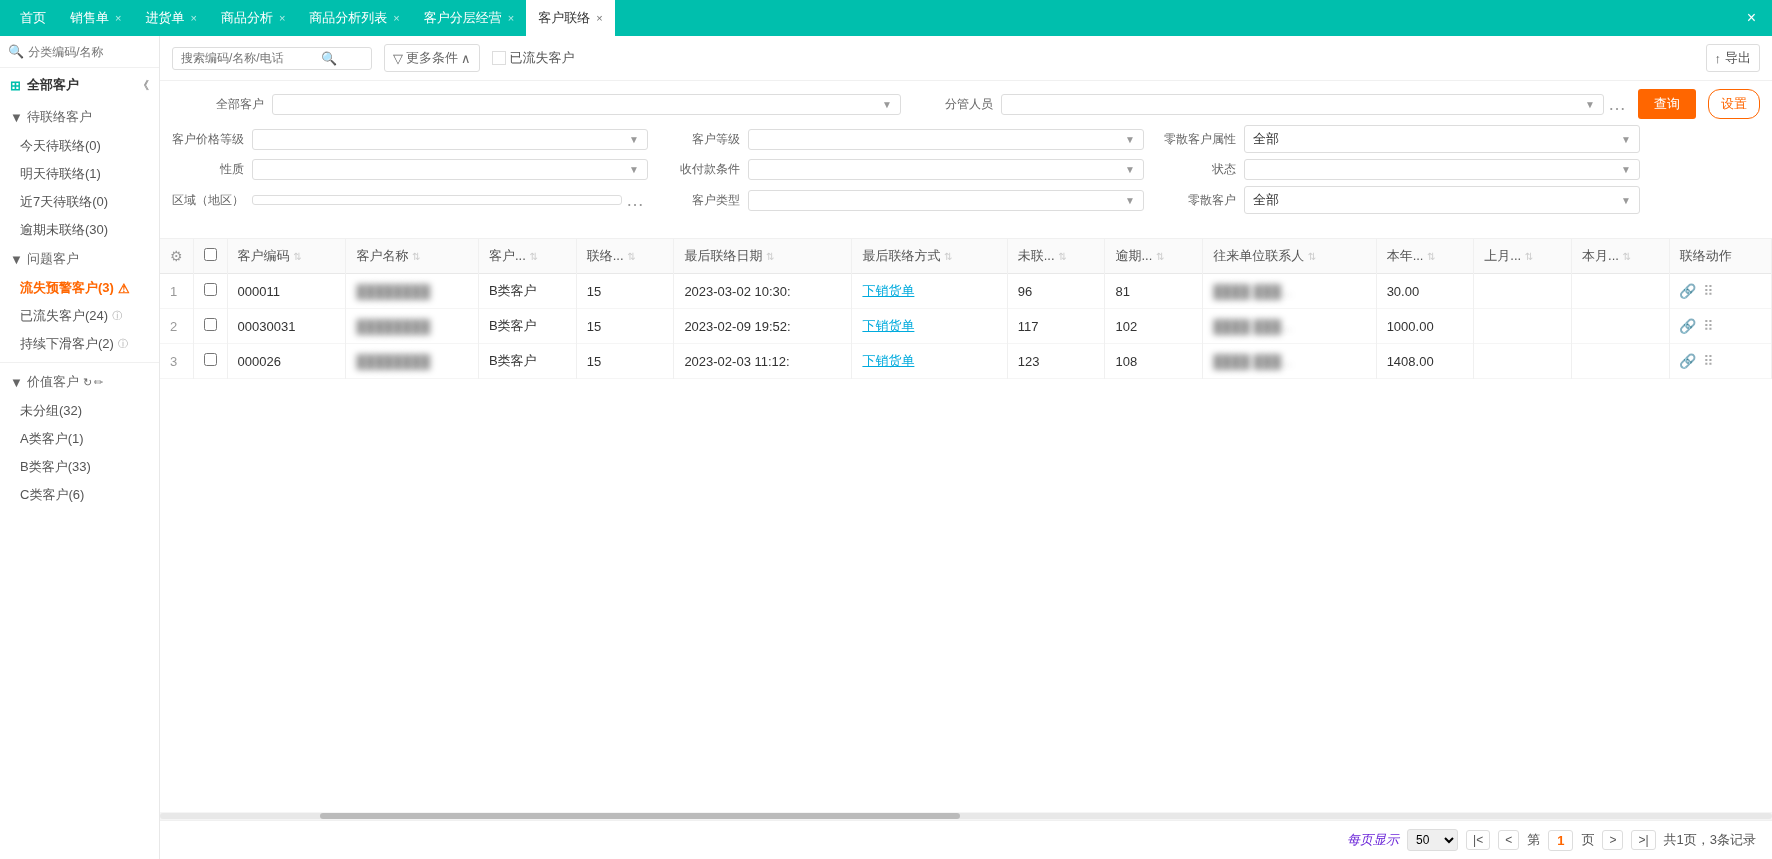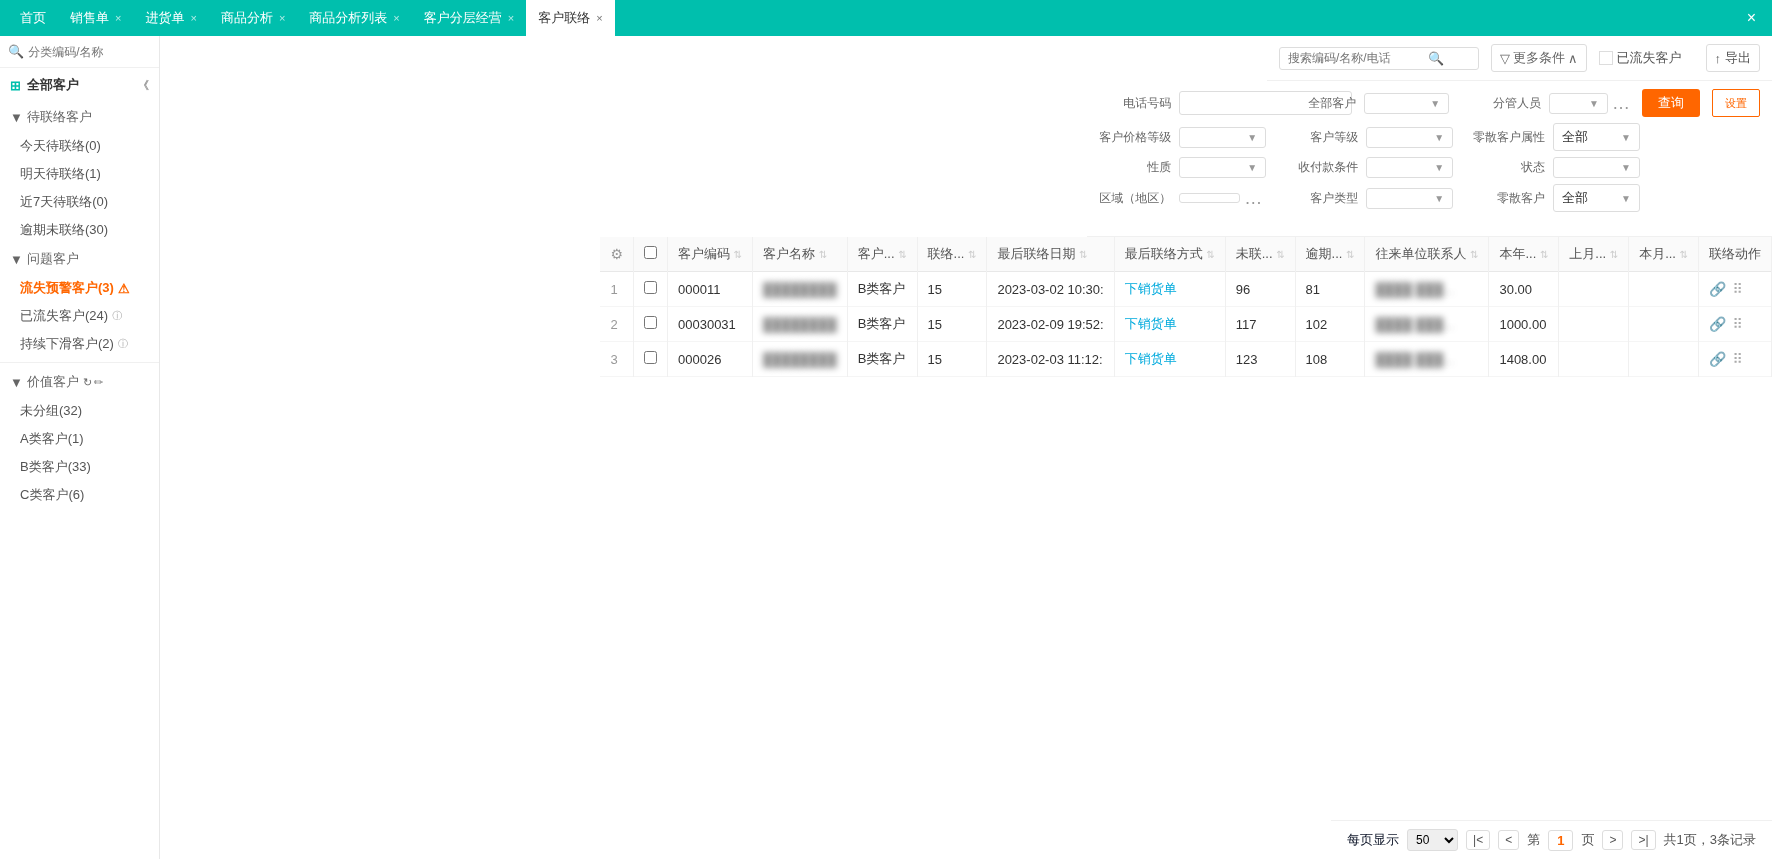--- a/index.html
+++ b/index.html
@@ -108,21 +108,20 @@
       margin: 4px 0;
     }
 
     
     .content-area {
       flex: 1;
       display: flex;
       flex-direction: column;
       overflow: hidden;
       background: #fff;
-      align-items: flex-end;
     }
 
     
     .filter-bar {
       display: flex;
       align-items: center;
       padding: 8px 12px;
       border-bottom: 1px solid #f0f0f0;
       gap: 12px;
     }
@@ -235,23 +234,23 @@
       border: none;
       border-radius: 3px;
       padding: 5px 16px;
       font-size: 13px;
       cursor: pointer;
     }
     .btn-setting {
       background: #fff;
       color: #ff6600;
       border: 1px solid #ff6600;
-      border-radius: 2px;
+      border-radius: 12px;
       padding: 5px 12px;
-      font-size: 11px;
+      font-size: 13px;
       cursor: pointer;
     }
 
     
     .table-area {
       flex: 1;
       overflow: auto;
       position: relative;
     }
     table {
@@ -275,40 +274,40 @@
     table thead th .sort-icon { color: #ccc; font-size: 10px; }
     table tbody tr {
       border-bottom: 1px solid #f5f5f5;
     }
     table tbody td {
       padding: 8px 10px;
       color: #333;
       white-space: nowrap;
       border-right: 1px solid #f0f0f0;
     }
-    table tbody td.link { color: #00aadd; cursor: pointer; }
+    table tbody td.link { color: #00aadd; text-decoration: underline; cursor: pointer; }
     .row-number { color: #999; }
     .action-icons { display: flex; gap: 6px; }
     .action-icon { color: #aaa; cursor: pointer; font-size: 14px; }
     .checkbox-col { width: 30px; }
     .settings-col { width: 32px; text-align: center; }
     .settings-btn { cursor: pointer; color: #999; font-size: 14px; }
 
     
     .pagination {
       display: flex;
       align-items: center;
       justify-content: flex-end;
       padding: 8px 16px;
       border-top: 1px solid #f0f0f0;
       gap: 8px;
       color: #555;
       font-size: 12px;
     }
-    .pagination .page-size-label { color: #0f172a; }
+    .pagination .page-size-label { color: #6d28d9; font-style: italic; }
     .pagination select {
       border: 1px solid #ddd;
       border-radius: 3px;
       padding: 2px 4px;
       font-size: 12px;
     }
     .pagination .page-btn {
       border: 1px solid #ddd;
       background: #fff;
       color: #555;
@@ -498,24 +497,20 @@
       <div class="spacer"></div>
       <div class="export-btn">
         <span>↑</span>
         <span>导出</span>
       </div>
     </div>
 
     <div class="advanced-filter">
 
       <div class="filter-row">
-        <div class="filter-field">
-          <span class="filter-label">电话号码</span>
-          <input class="filter-input" type="text" value="" style="">
-        </div>
         <div style="width:20px;"></div>
         <div class="filter-field">
           <span class="filter-label">全部客户</span>
           <div class="filter-select">
             <span></span>
             <span class="select-arrow">▼</span>
           </div>
         </div>
         <div style="width:20px;"></div>
         <div class="filter-field">

